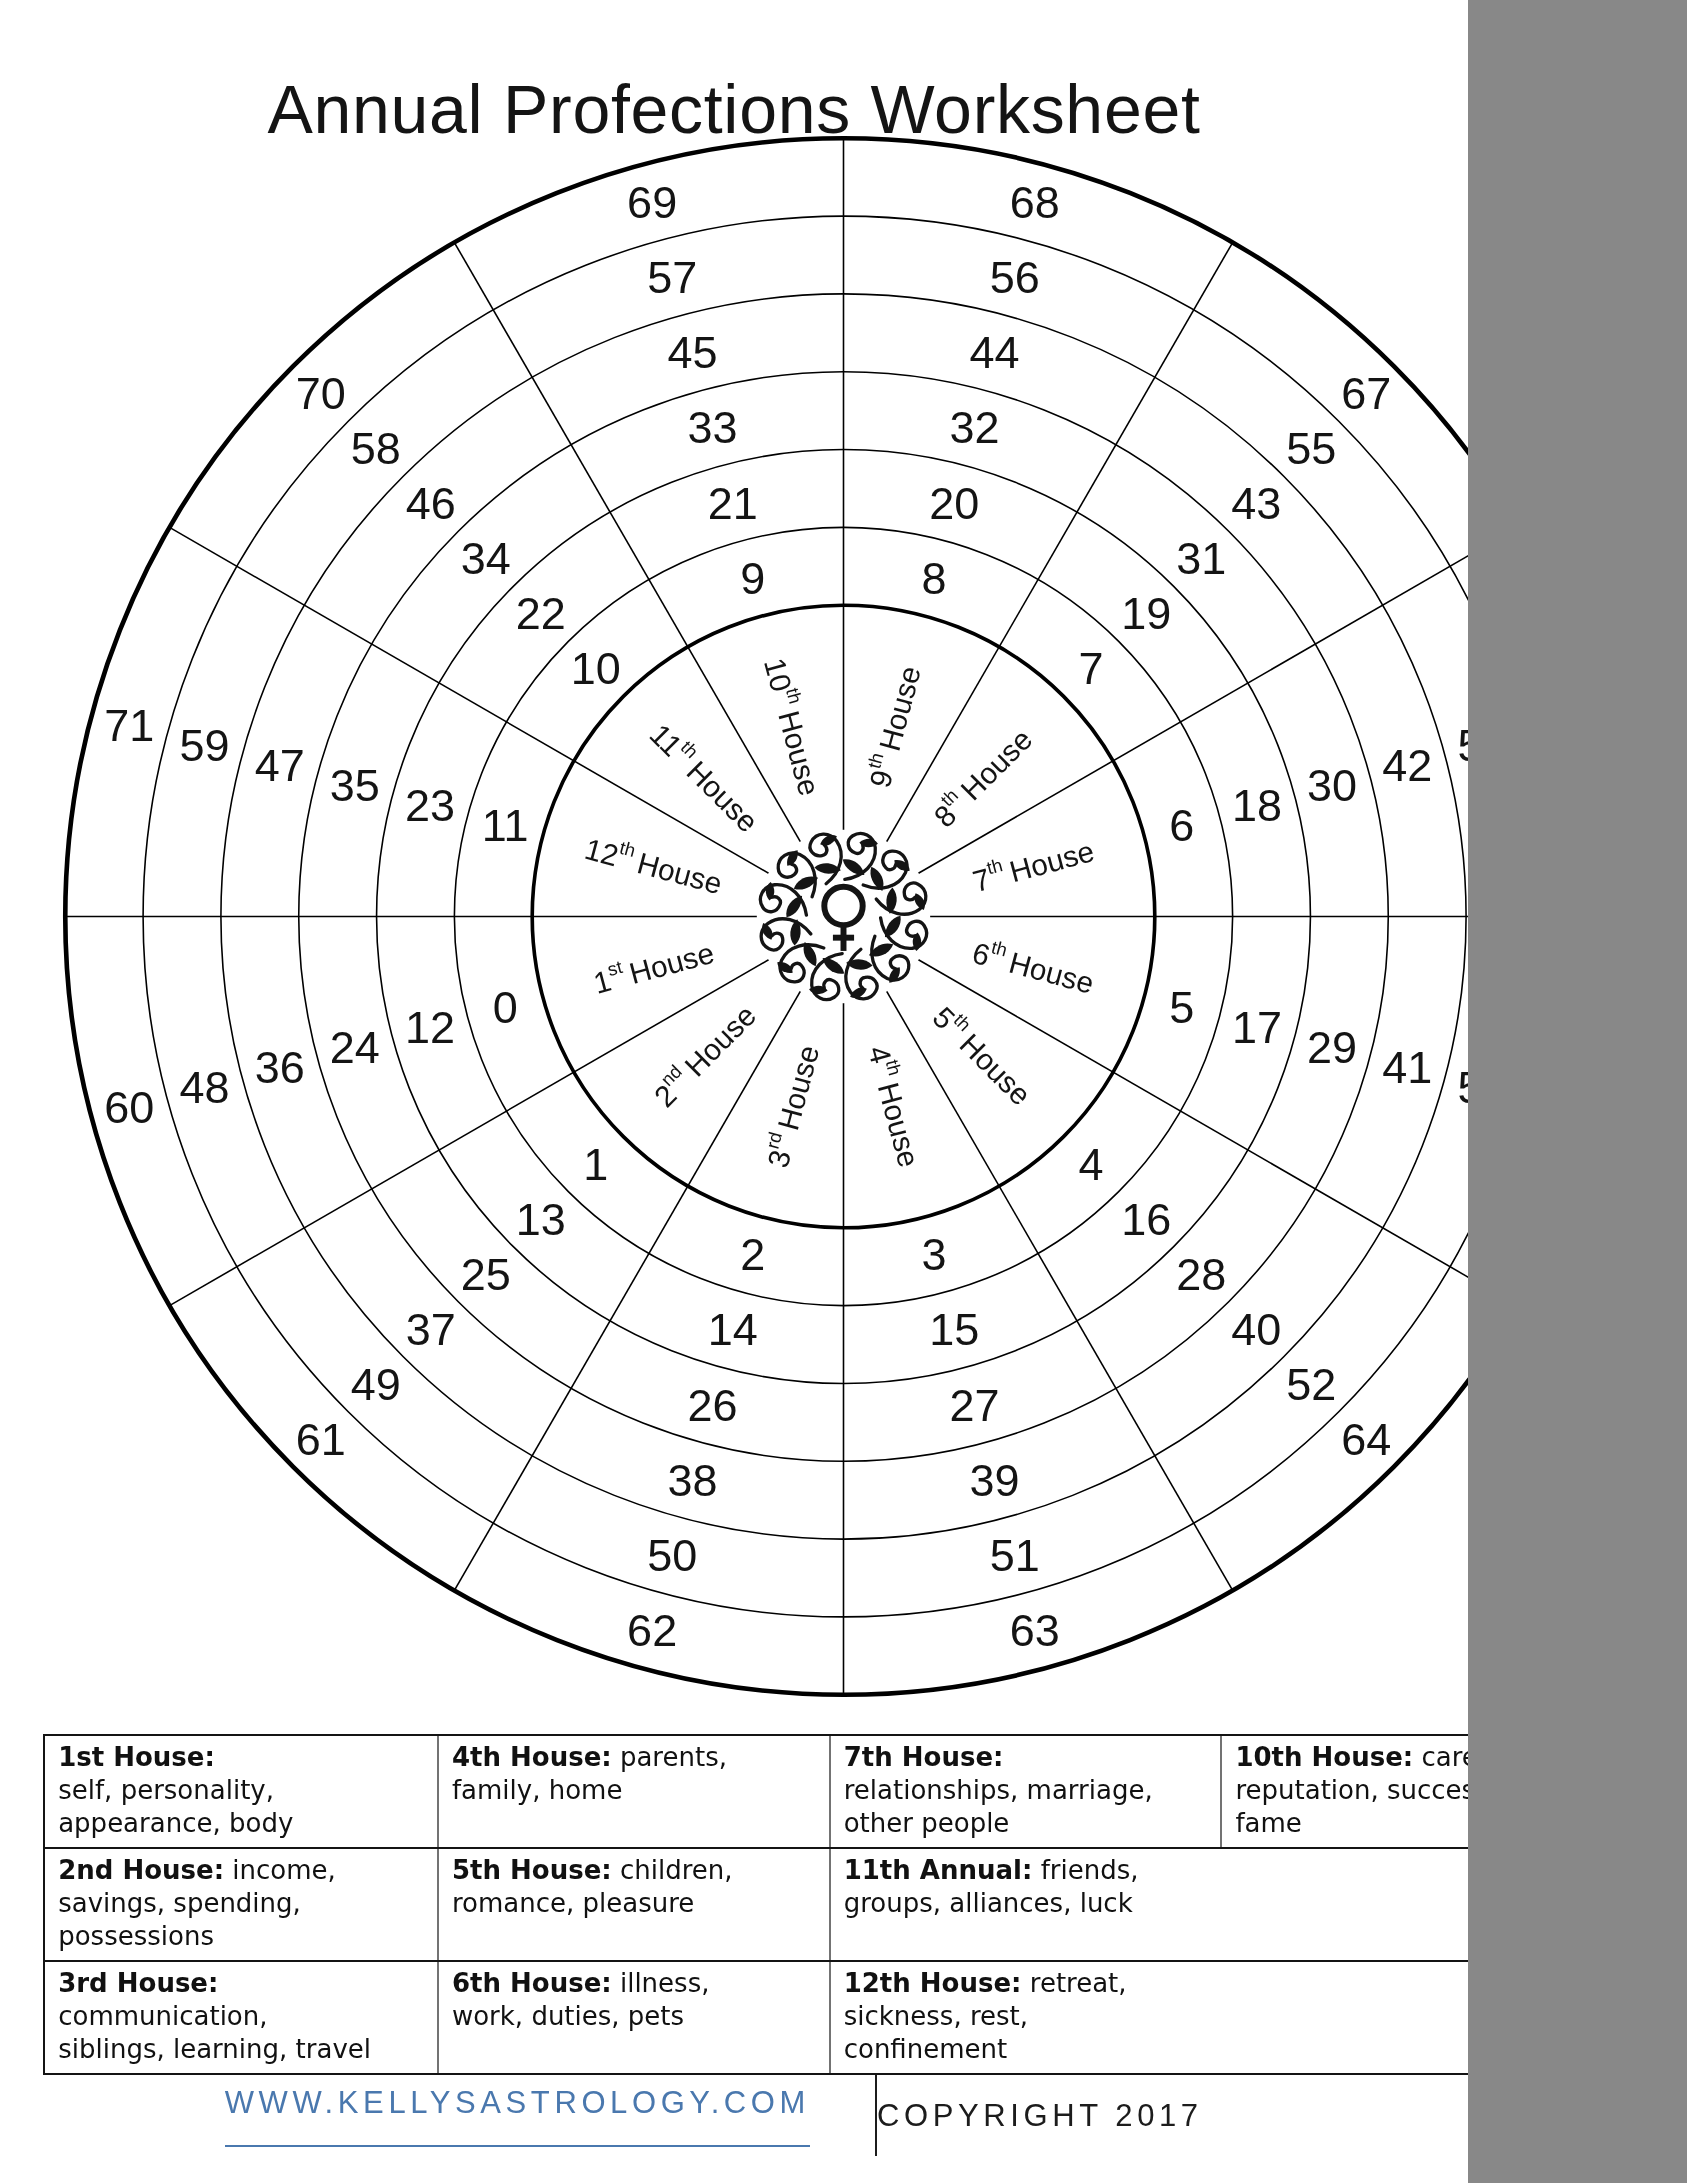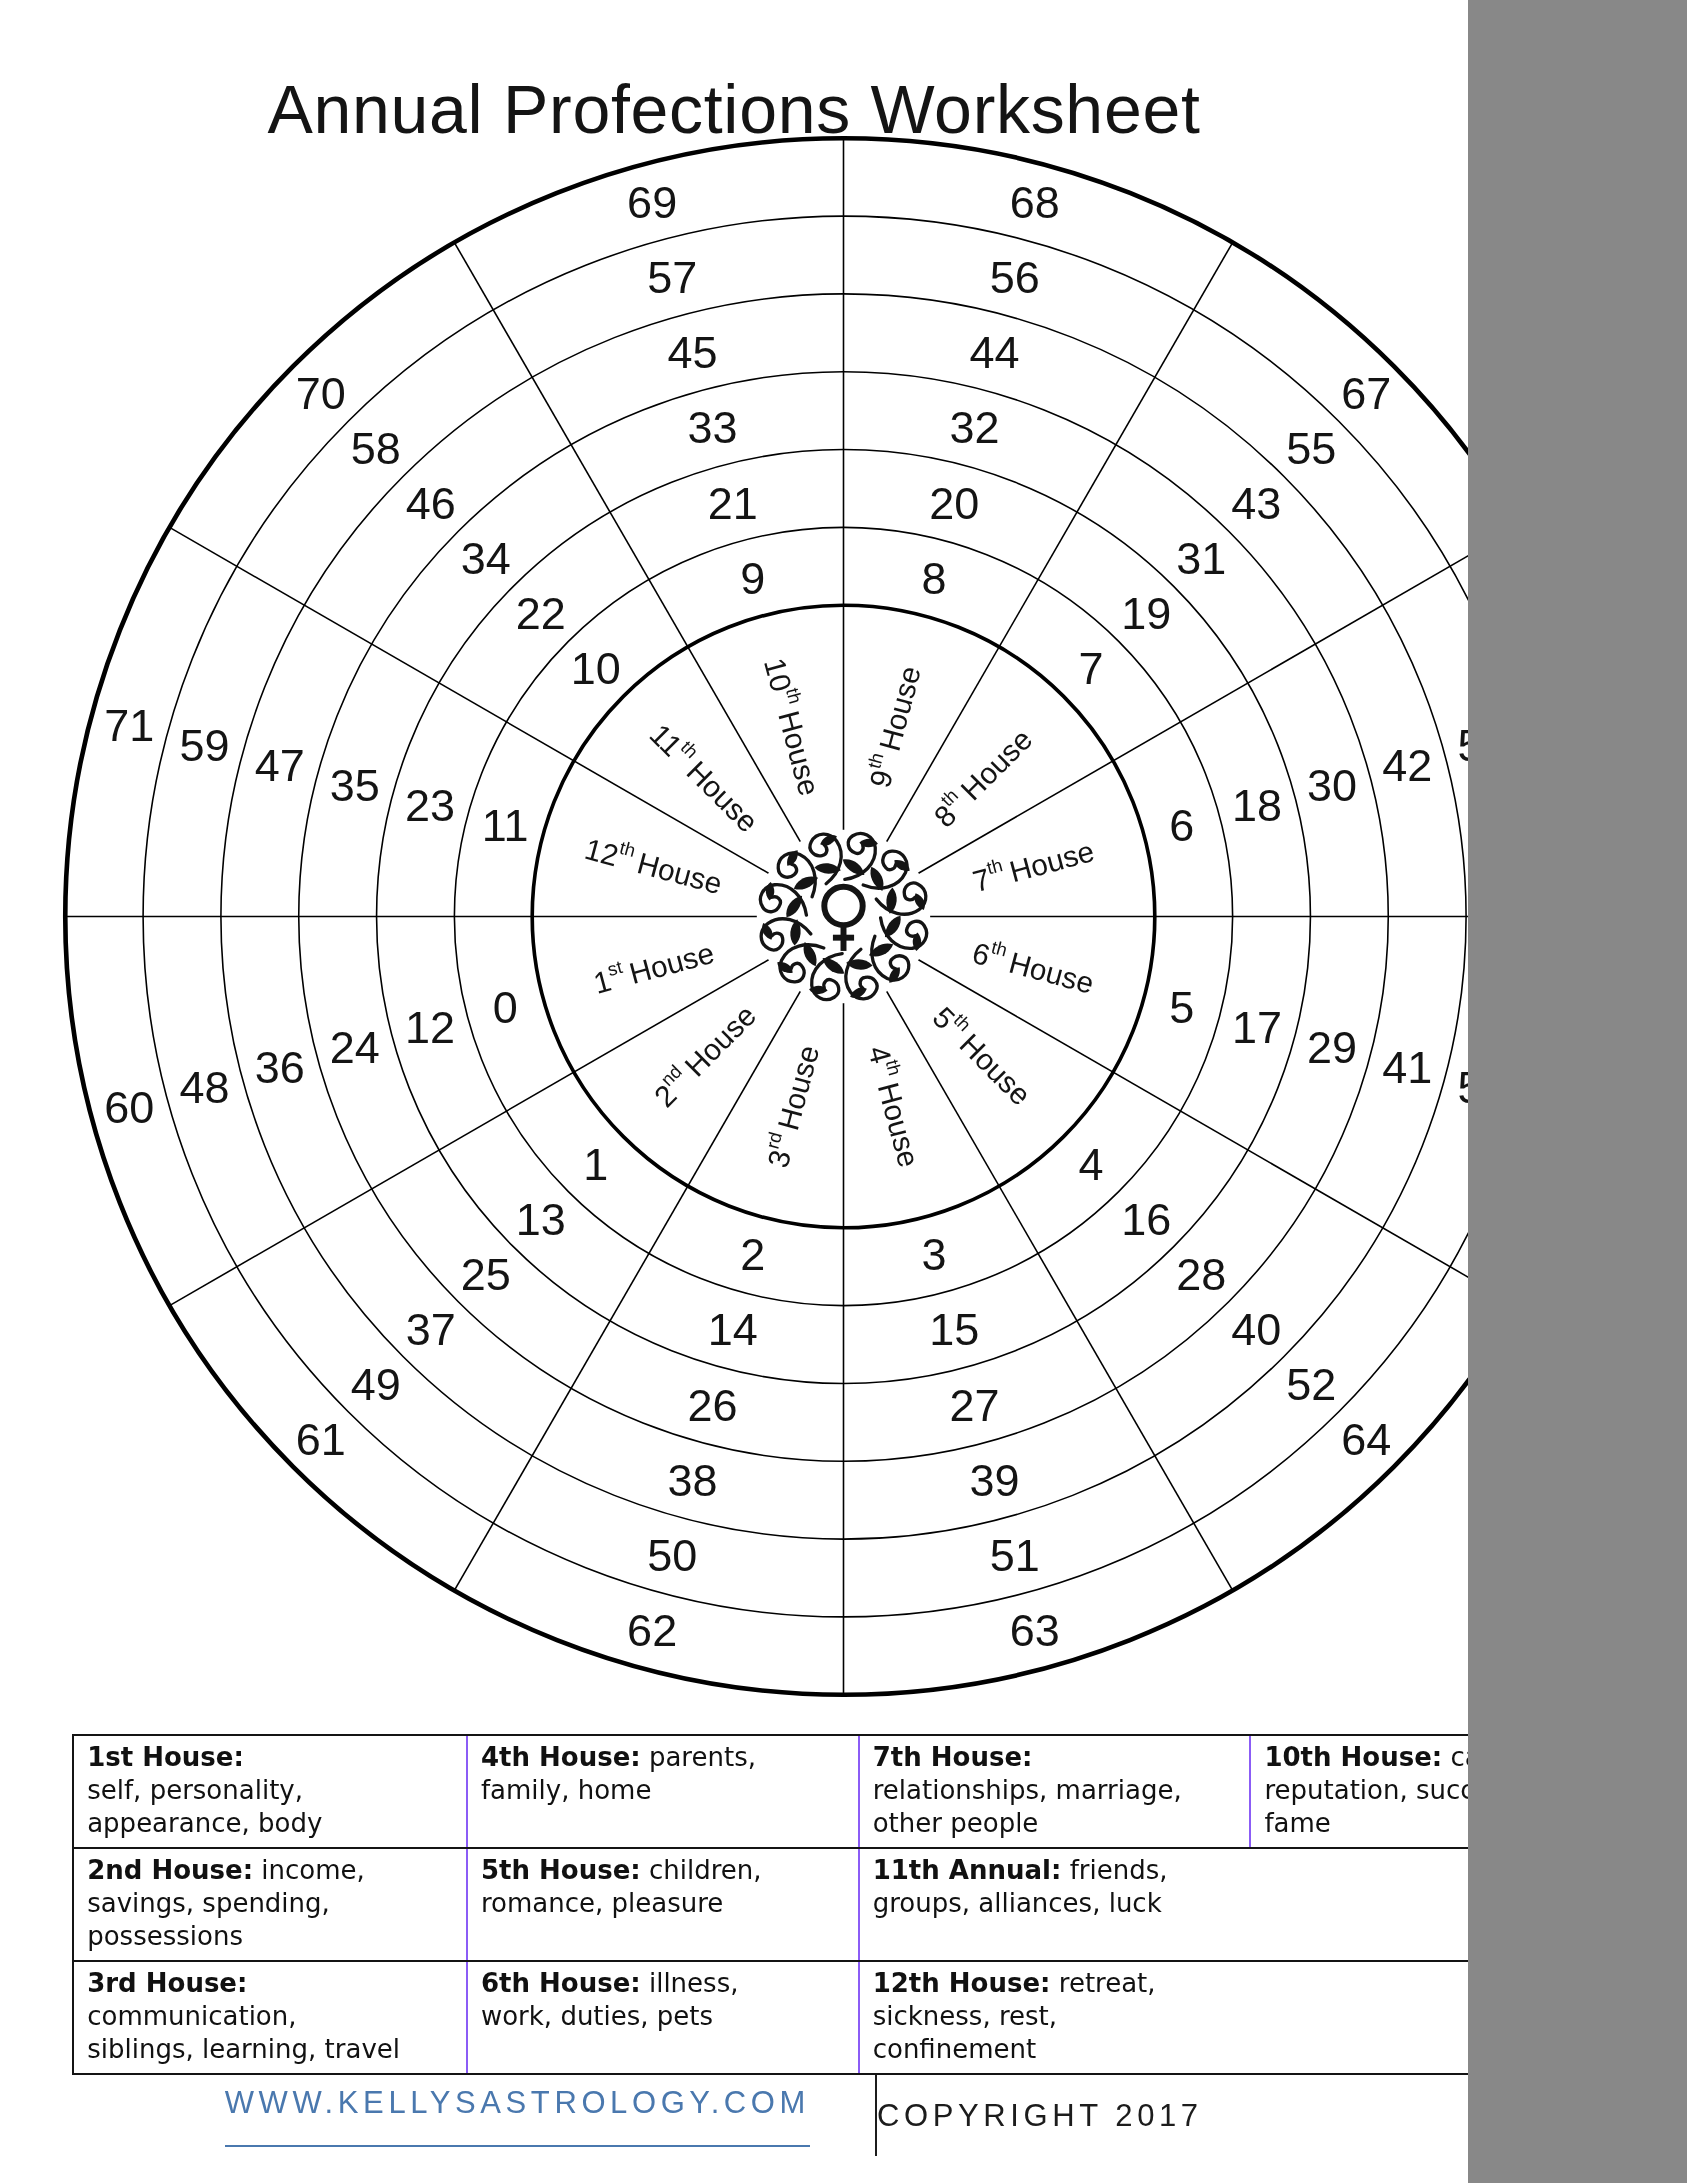--- a/index.html
+++ b/index.html
@@ -9,27 +9,27 @@
   }
   .title {
     position:absolute; top:24px; left:0; width:100%;
     text-align:center; font-size:68px; font-weight:400; letter-spacing:0.7px;
     color:#141414;
   }
   .wheel-wrap { position:absolute; left:56px; top:129px; width:1575px; height:1575px; }
   svg { font-family:"Liberation Sans", sans-serif; }
 
   .legend {
-    position:absolute; left:72px; top:1734px; width:1571px;
+    position:absolute; left:43px; top:1734px; width:1571px;
     border:2.6px solid #141414; box-sizing:border-box; background:#fff;
   }
   .legend-row { display:grid; grid-template-columns:repeat(4,1fr); }
   .legend-row + .legend-row { border-top:2.6px solid #141414; }
   .legend-cell {
-    border-left:2px solid #8b5cf6; padding:5.3px 9.3px 6.6px 13.2px; box-sizing:border-box;
+    border-left:2px solid #737373; padding:5.3px 9.3px 6.6px 13.2px; box-sizing:border-box;
     font-family:"DejaVu Sans","Liberation Sans",sans-serif;
     font-size:26px; line-height:33px; color:#111; min-height:103px;
   }
   .legend-cell:first-child { border-left:none; }
   .legend-cell b { font-weight:700; }
   .legend-cell .desc { white-space:pre-line; }
 
   .footer {
     position:absolute; left:0; top:2069px; width:1687px; height:93px;
     display:flex; align-items:center; justify-content:center;

